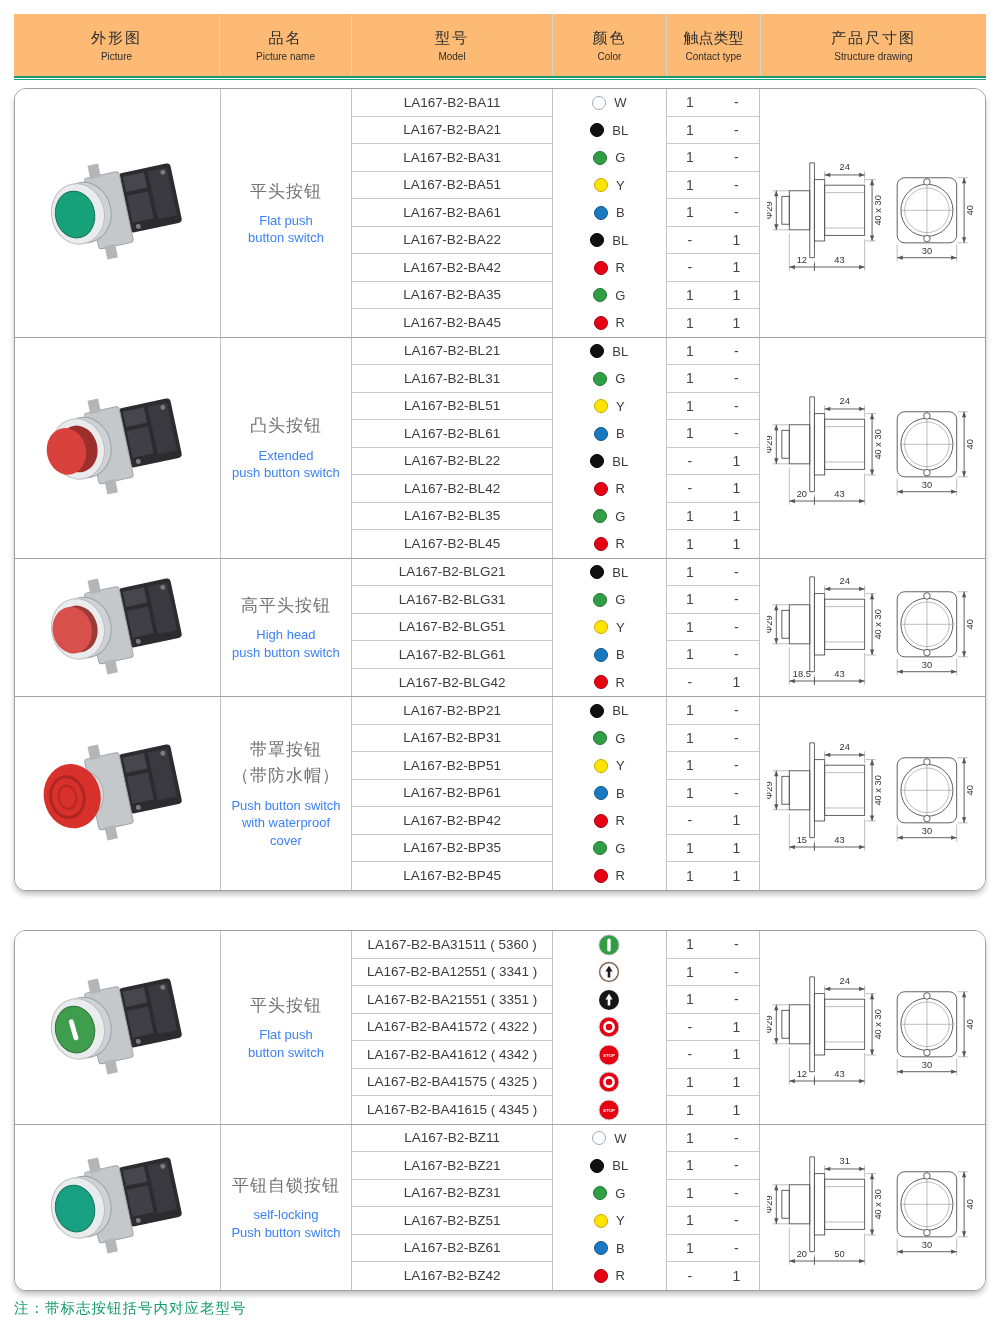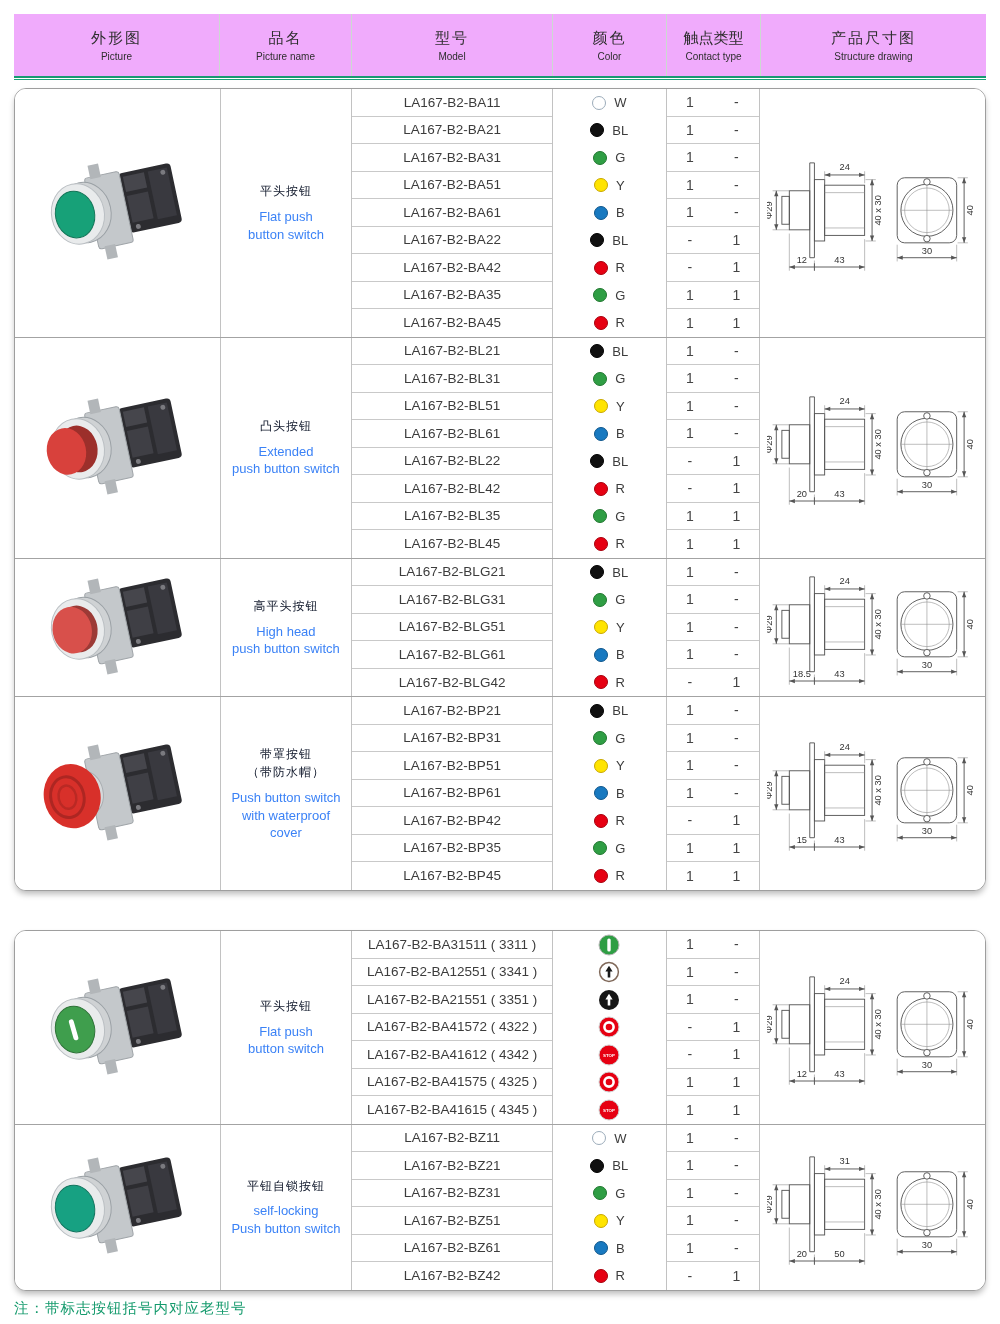--- a/index.html
+++ b/index.html
@@ -1,20 +1,20 @@
 <!DOCTYPE html>
 <html><head>
 <meta charset="utf-8">
 <style>
   *{margin:0;padding:0;box-sizing:border-box}
   html,body{background:#fff}
   body{width:1000px;height:1324px;position:relative;font-family:"Liberation Sans","DejaVu Sans",sans-serif;overflow:hidden}
 
   
-  .hdr{position:absolute;left:14px;top:14px;width:972px;height:62px;display:flex;background:#f0abfc}
+  .hdr{position:absolute;left:14px;top:14px;width:972px;height:62px;display:flex;background:#fdba74}
   .hcell{display:flex;flex-direction:column;justify-content:center;align-items:center;border-right:1px solid #ccd9d1;color:#2e2e2e}
   .hcell:last-child{border-right:none}
   .hcn{font-size:15px;letter-spacing:2px}
   .hen{font-size:10px;margin-top:3px}
   .hline{position:absolute;left:14px;top:76px;width:972px;height:6px;border-top:2.5px solid #189a72}
   .hline::after{content:"";display:block;margin-top:1px;height:1px;background:#1aa078}
 
   
   .tbl{position:absolute;left:14px;width:972px;border:1px solid #9e9e9e;border-radius:12px;overflow:hidden;background:#fff;box-shadow:0 4px 6px -1px rgba(0,0,0,.28)}
   #table1{top:88px}
@@ -29,21 +29,21 @@
   .c-color{width:114px;display:flex;flex-direction:column}
   .c-contact{width:94px;display:block}
   .c-draw{width:225px}
   .sub{height:27.5px;display:flex;align-items:center;justify-content:center;border-bottom:1px solid #c9c9c9;font-size:13.5px;color:#3c3c3c}
   .c-model .sub:last-child,.c-contact .sub:last-child{border-bottom:none}
   .c-color .sub{flex:1;height:auto;border-bottom:none}
   .c-contact .sub{font-size:14px}
   .contact-half{width:50%;text-align:center;color:#444}
   .dot{display:inline-block;width:14px;height:14px;border-radius:50%;border:1px solid transparent;margin-right:8px;flex:0 0 auto}
   .dot-label{font-size:13px;color:#3c3c3c}
-  .name-cn{font-size:12px;color:#0f172a;margin-bottom:7px;white-space:pre-line;line-height:1.55;letter-spacing:1px}
+  .name-cn{font-size:17px;color:#737373;margin-bottom:7px;white-space:pre-line;line-height:1.55;letter-spacing:1px}
   .name-en{font-size:13px;color:#3b82f6;line-height:1.35;white-space:pre-line}
   .photo{width:176px;max-height:96%}
   .draw{width:212px;max-height:96%}
   .note{position:absolute;left:14px;top:1299px;font-size:14.5px;font-weight:400;color:#149a6c;letter-spacing:1px}
 </style>
 </head>
 <body>
 
 <div class="hdr">
   <div class="hcell" style="width:206px">
@@ -745,21 +745,21 @@
             <rect x="43" y="55" width="5" height="22" rx="2.5" fill="#fff" transform="rotate(-4 45 66)"></rect>
           </g>
   </svg>
       </div>
       <div class="c c-name">
         <div class="name-cn">平头按钮</div>
         <div class="name-en">Flat push
 button switch</div>
       </div>
       <div class="c c-model">
-        <div class="sub">LA167-B2-BA31511 ( 3311 )</div>
+        <div class="sub">LA167-B2-BA31511 ( 5360 )</div>
         <div class="sub">LA167-B2-BA12551 ( 3341 )</div>
         <div class="sub">LA167-B2-BA21551 ( 3351 )</div>
         <div class="sub">LA167-B2-BA41572 ( 4322 )</div>
         <div class="sub">LA167-B2-BA41612 ( 4342 )</div>
         <div class="sub">LA167-B2-BA41575 ( 4325 )</div>
         <div class="sub">LA167-B2-BA41615 ( 4345 )</div>
       </div>
       <div class="c c-color">
         <div class="sub">
           <svg width="22" height="22" viewBox="0 0 22 22">

